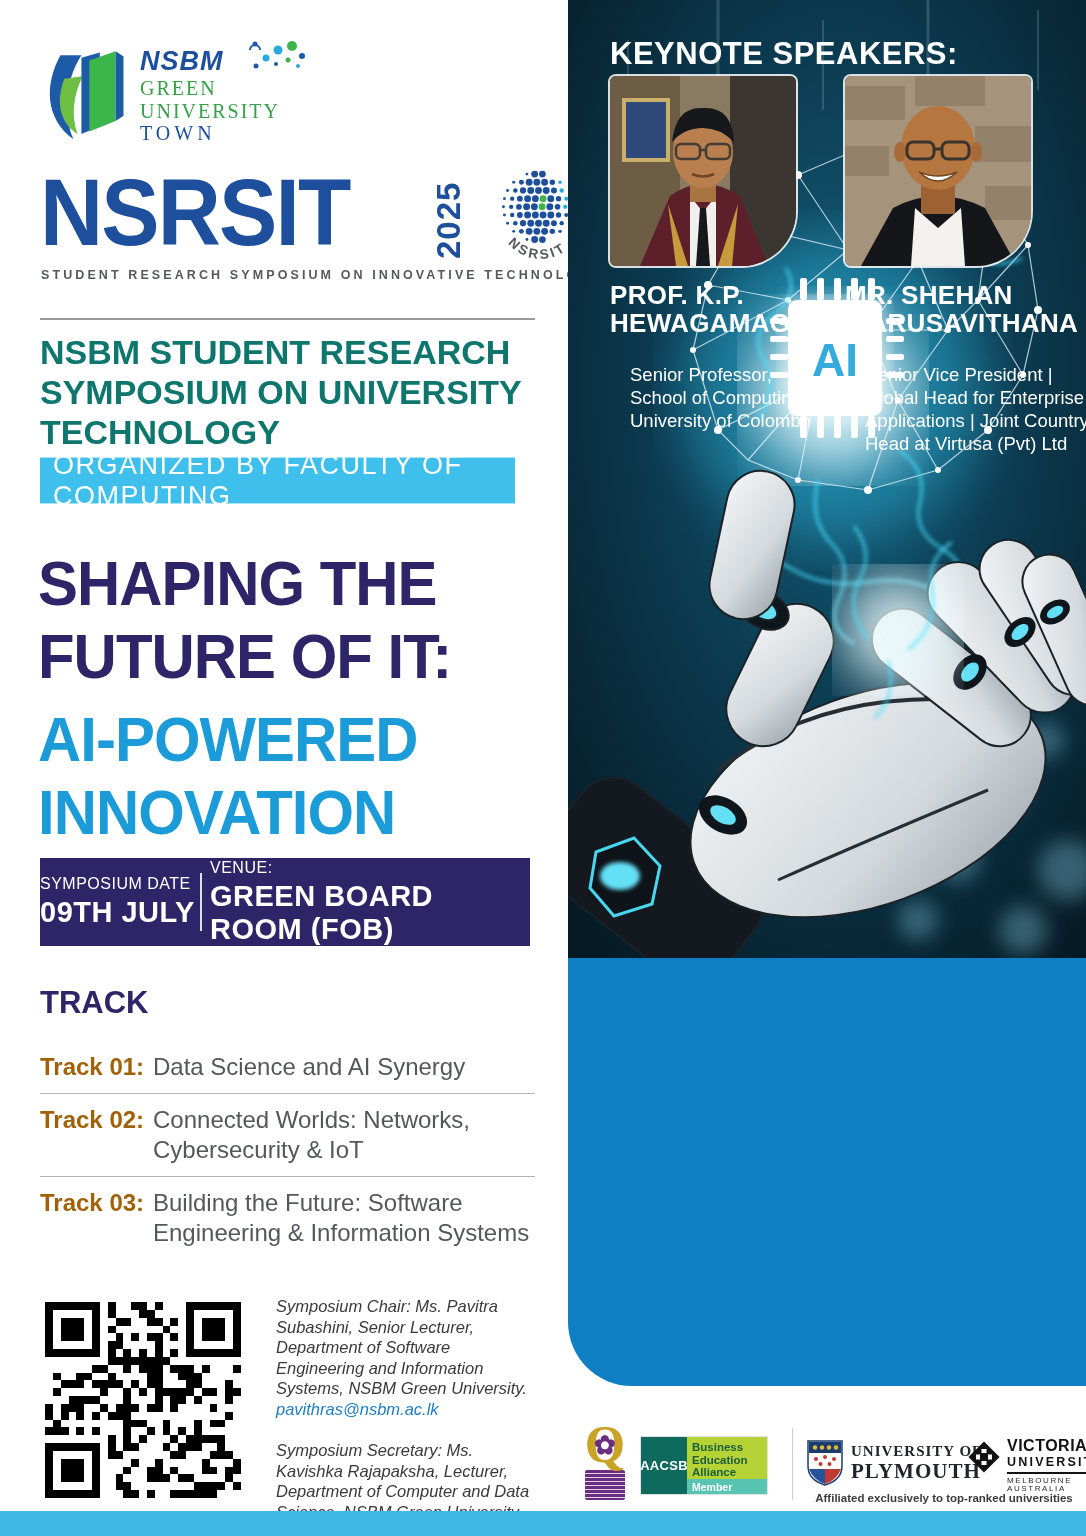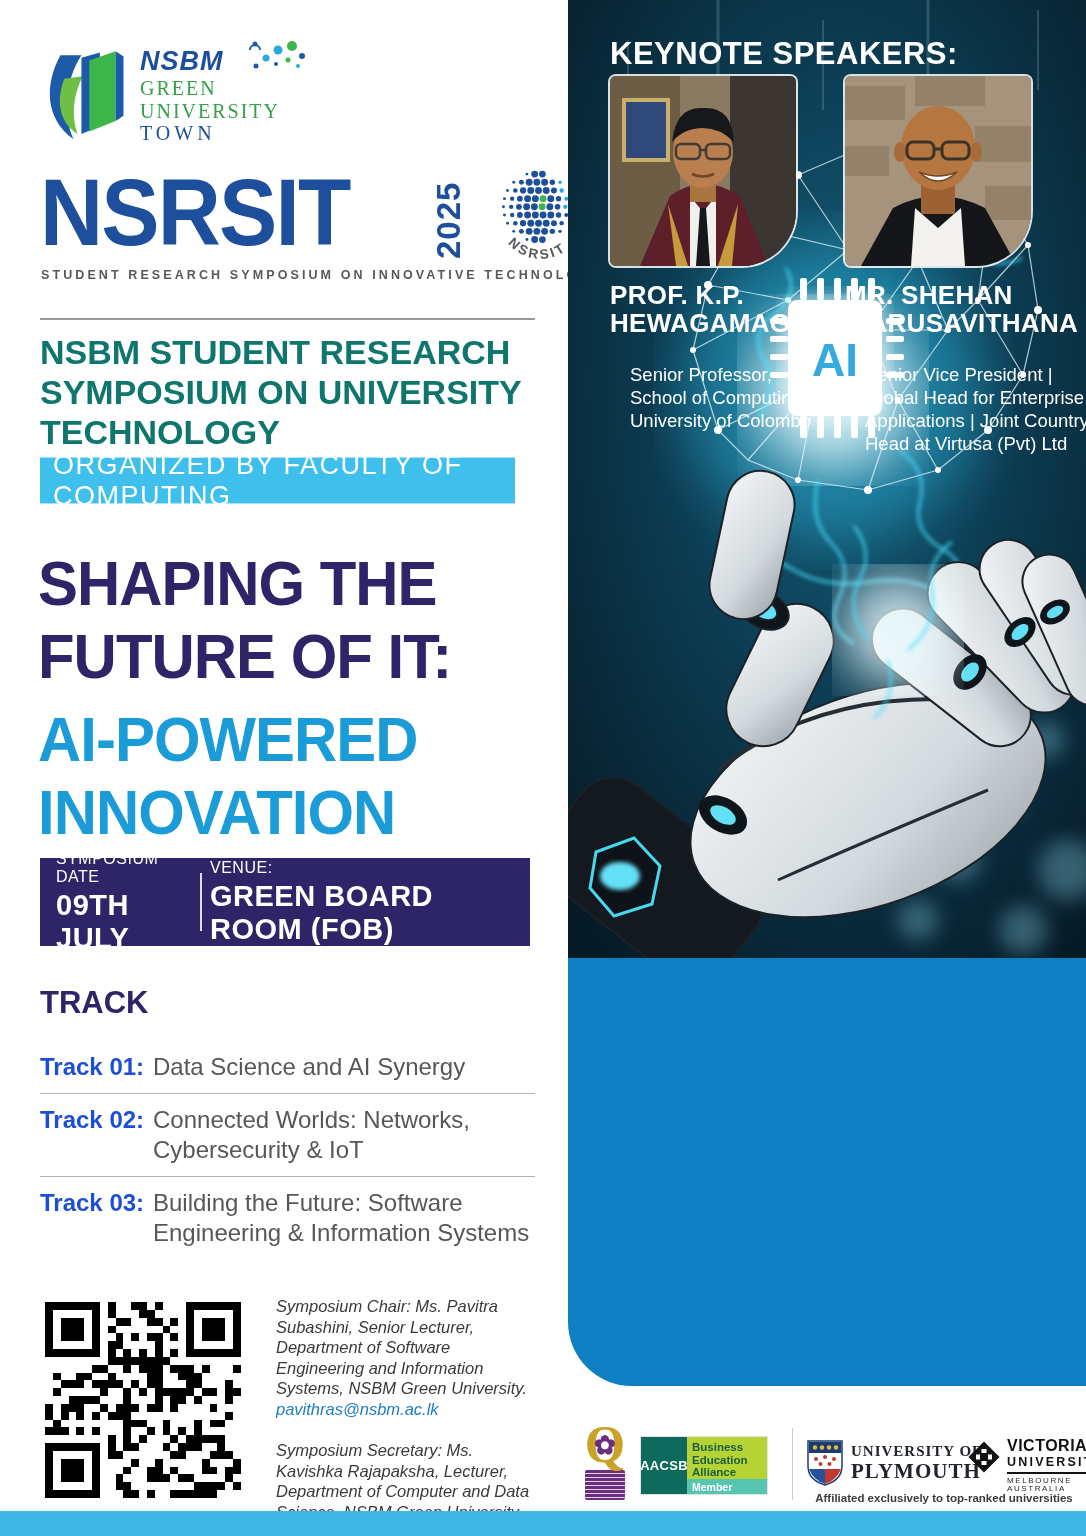--- a/index.html
+++ b/index.html
@@ -27,31 +27,31 @@
   .intro-title{position:absolute;left:40px;top:332px;font-size:34px;font-weight:bold;color:#0f766e;line-height:40px;}
   .org-banner{position:absolute;left:40px;top:458px;width:475px;height:45px;background:#3fc0ec;color:#fff;
     font-size:27px;letter-spacing:1.5px;display:flex;align-items:center;padding-left:13px;font-weight:400;transform:scaleY(1.02);}
   
   .headline{position:absolute;left:38px;top:536px;line-height:73px;font-weight:bold;letter-spacing:-1px;margin-top:11px;}
   .headline .hl-navy{color:#2e2468;font-size:63px;transform:scaleX(.95);transform-origin:left;}
   .headline .hl-blue{color:#1b9cd8;font-size:63px;transform:scaleX(.95);transform-origin:left;}
   .hl-gap{height:10px;}
   
   .date-bar{position:absolute;left:40px;top:858px;width:490px;height:88px;background:#2e2468;color:#fff;display:flex;align-items:center;}
-  .db-left{padding-left:16px;width:160px;flex:none;}
+  .db-left{width:160px;flex:none;}
   .db-label{font-size:16px;letter-spacing:.5px;}
   .db-value{font-size:29px;font-weight:bold;margin-top:3px;letter-spacing:.5px;}
   .db-divider{width:2px;height:58px;background:rgba(255,255,255,.85);flex:none;}
   .db-right{padding-left:8px;}
   
   .tracks{position:absolute;left:40px;top:985px;width:495px;}
   .tracks-heading{font-size:31px;font-weight:bold;color:#2e2468;margin-bottom:20px;}
   .track-row{display:flex;font-size:24px;line-height:30px;padding:11px 0;}
   .track-row.bordered{border-bottom:1.5px solid #b3b3b3;}
-  .track-label{font-weight:bold;color:#1d4ed8;width:113px;flex:none;}
+  .track-label{font-weight:bold;color:#a16207;width:113px;flex:none;}
   .track-text{color:#56575a;}
   
   .qr-box{position:absolute;left:45px;top:1302px;width:196px;height:196px;}
   .contacts{position:absolute;left:276px;top:1296px;width:266px;font-style:italic;font-size:16.5px;line-height:20.5px;color:#3a3a3a;}
   .contact-block{margin-bottom:21px;}
   .contact-email{color:#1d7ec4;}
   
   .right-col{position:absolute;left:568px;top:0;width:518px;height:1386px;background:#0f7fc4;border-bottom-left-radius:64px;}
   .hero{position:absolute;left:0;top:0;width:518px;height:1196px;border-bottom-right-radius:125px;overflow:hidden;}
   .hero svg{display:block;}

